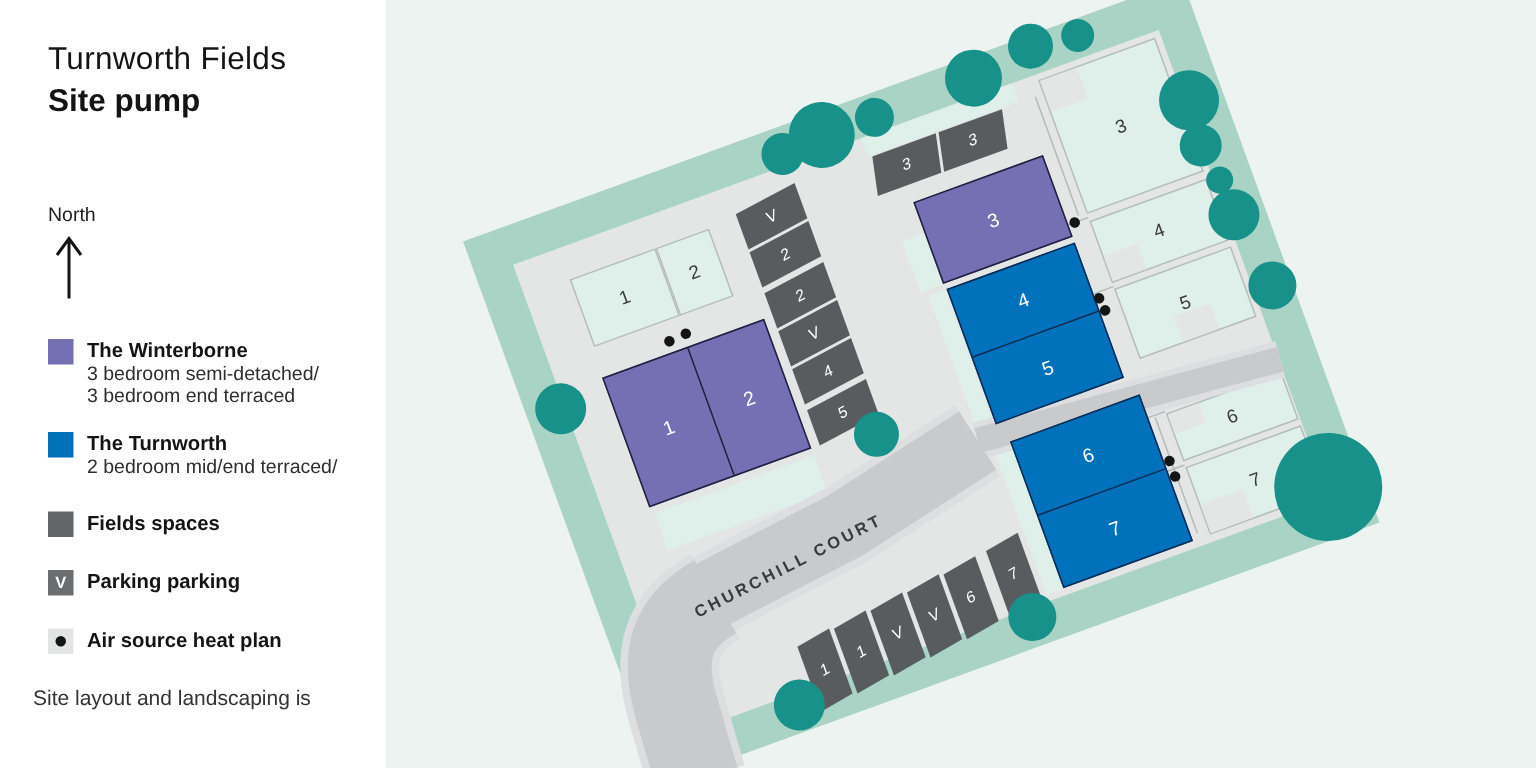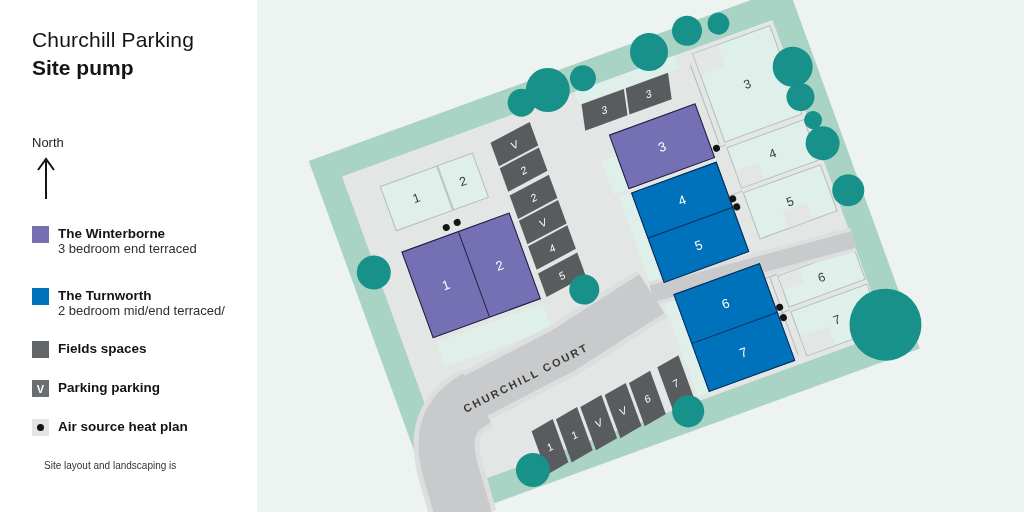--- a/index.html
+++ b/index.html
@@ -19,21 +19,21 @@
   .legend-row{left:32px;display:flex;align-items:flex-start;}
   .swatch{width:17px;height:17px;flex:0 0 17px;margin-right:9px;display:flex;align-items:center;justify-content:center;}
   .sw-winterborne{background:#7470b3;}
   .sw-turnworth{background:#0072bb;}
   .sw-parking{background:#636668;}
   .sw-visitor{background:#6b6e70;color:#fff;font-size:11px;font-weight:bold;}
   .sw-heatpump{background:#e3e5e5;}
   .sw-heatpump .dot7{width:7px;height:7px;border-radius:50%;background:#151515;}
   .lg-name{font-size:13.5px;font-weight:bold;color:#141414;line-height:15px;}
   .lg-desc{font-size:13px;color:#2e2e2e;line-height:15px;}
-  .disclaimer{left:44px;font-size:10px;color:#333;line-height:13px;}
+  .disclaimer{left:22px;font-size:14px;color:#333;line-height:13px;}
   
   #map-bg{left:257px;top:0;width:767px;height:512px;background:#edf3f1;z-index:0;}
   #site{left:260px;top:-140px;width:640px;height:660px;transform:rotate(-20deg);z-index:1;}
   #ring{left:75px;top:210px;width:458px;height:333px;border:26px solid #a9d4c5;background:#e4e6e6;}
   .garden{background:#def0e9;border:1px solid #b6bcbb;display:flex;align-items:center;justify-content:center;box-sizing:border-box;}
   .garden .glabel{font-size:12.5px;color:#3a3a3a;}
   .notch{position:absolute;background:#e4e6e6;}
   .mint{background:#def0e9;}
   .hairline{background:#b5b9b9;}
   .bldg{box-sizing:border-box;display:flex;}
@@ -209,32 +209,33 @@
   <div class="abs heat-dot" style="left:178px;top:316px;"></div>
   <div class="abs heat-dot" style="left:190px;top:315px;"></div>
   <div class="abs heat-dot" style="left:459px;top:334px;"></div>
   <div class="abs heat-dot" style="left:457px;top:387px;"></div>
   <div class="abs heat-dot" style="left:458px;top:396px;"></div>
   <div class="abs heat-dot" style="left:464px;top:505px;"></div>
   <div class="abs heat-dot" style="left:464px;top:516px;"></div>
 </div>
 
 <div class="abs" id="panel">
-  <div class="abs title-line1">Churchill Parking</div>
+  <div class="abs title-line1">Turnworth Fields</div>
   <div class="abs title-line2">Site pump</div>
 
   <div class="abs north-label">North</div>
   <svg class="abs north-arrow" width="24" height="46">
     <path d="M12 44 L12 6 M4 15 L12 4 L20 15" stroke="#141414" stroke-width="2" fill="none"></path>
   </svg>
 
   <div class="abs legend-row" style="top:226px;">
     <div class="swatch sw-winterborne"></div>
     <div>
       <div class="lg-name">The Winterborne</div>
+      <div class="lg-desc">3 bedroom semi-detached/</div>
       <div class="lg-desc">3 bedroom end terraced</div>
     </div>
   </div>
 
   <div class="abs legend-row" style="top:288px;">
     <div class="swatch sw-turnworth"></div>
     <div>
       <div class="lg-name">The Turnworth</div>
       <div class="lg-desc">2 bedroom mid/end terraced/</div>
     </div>

